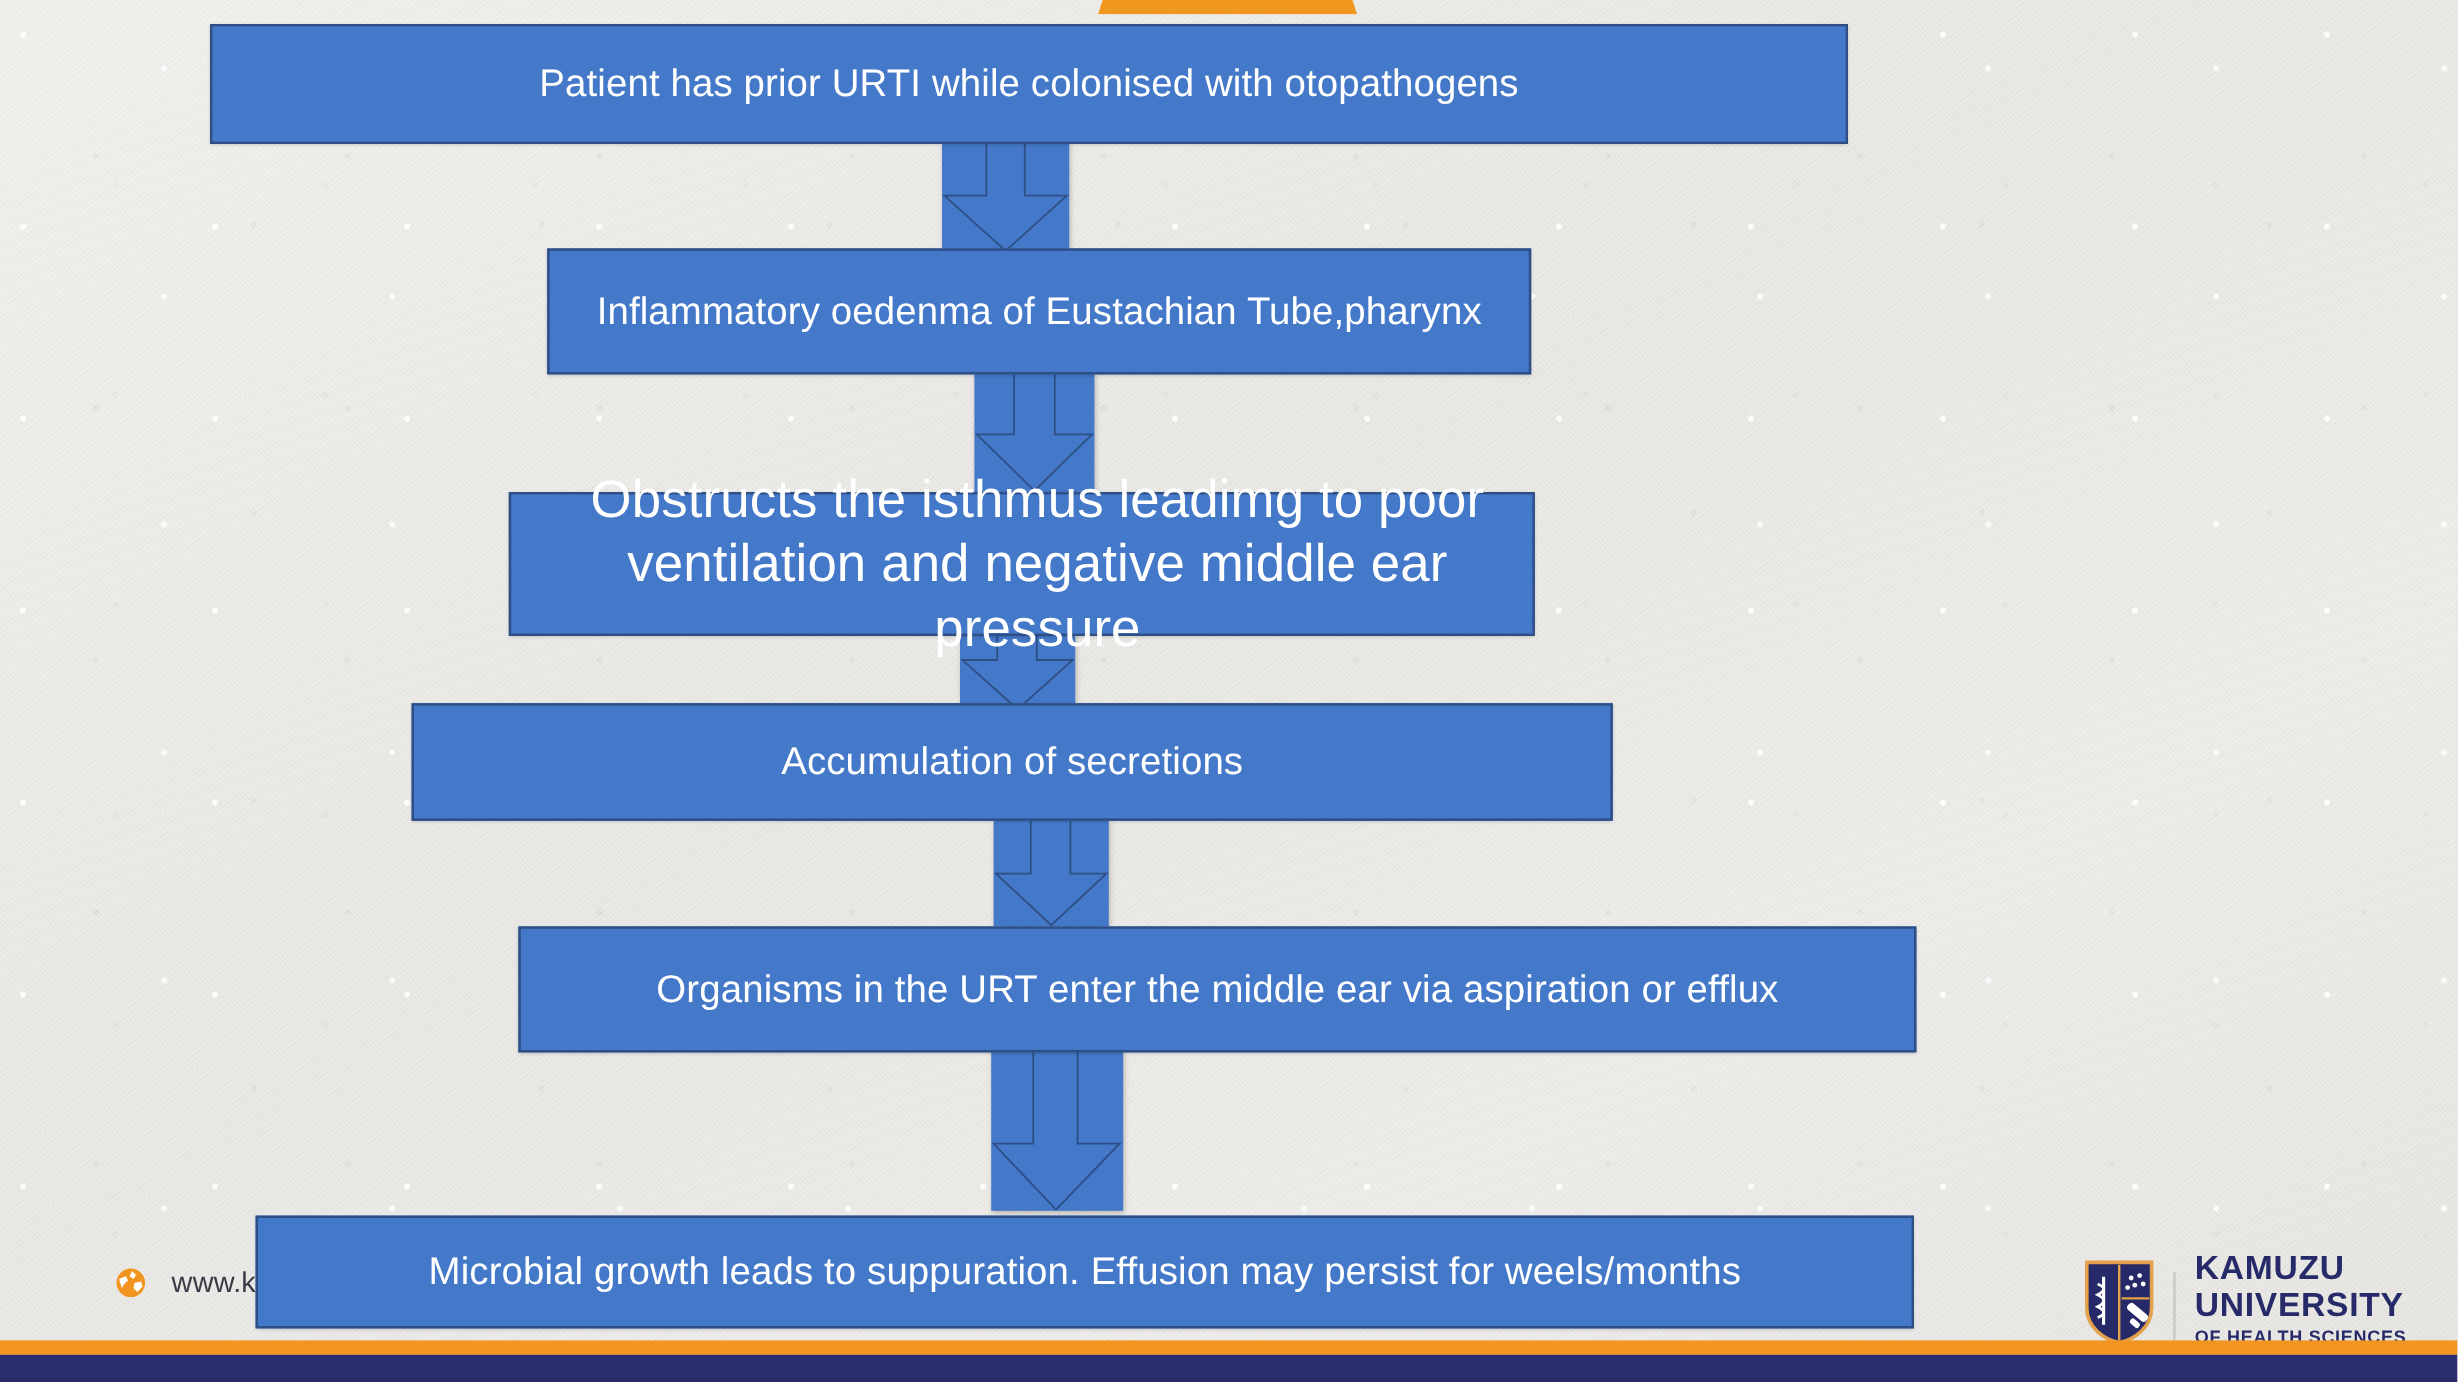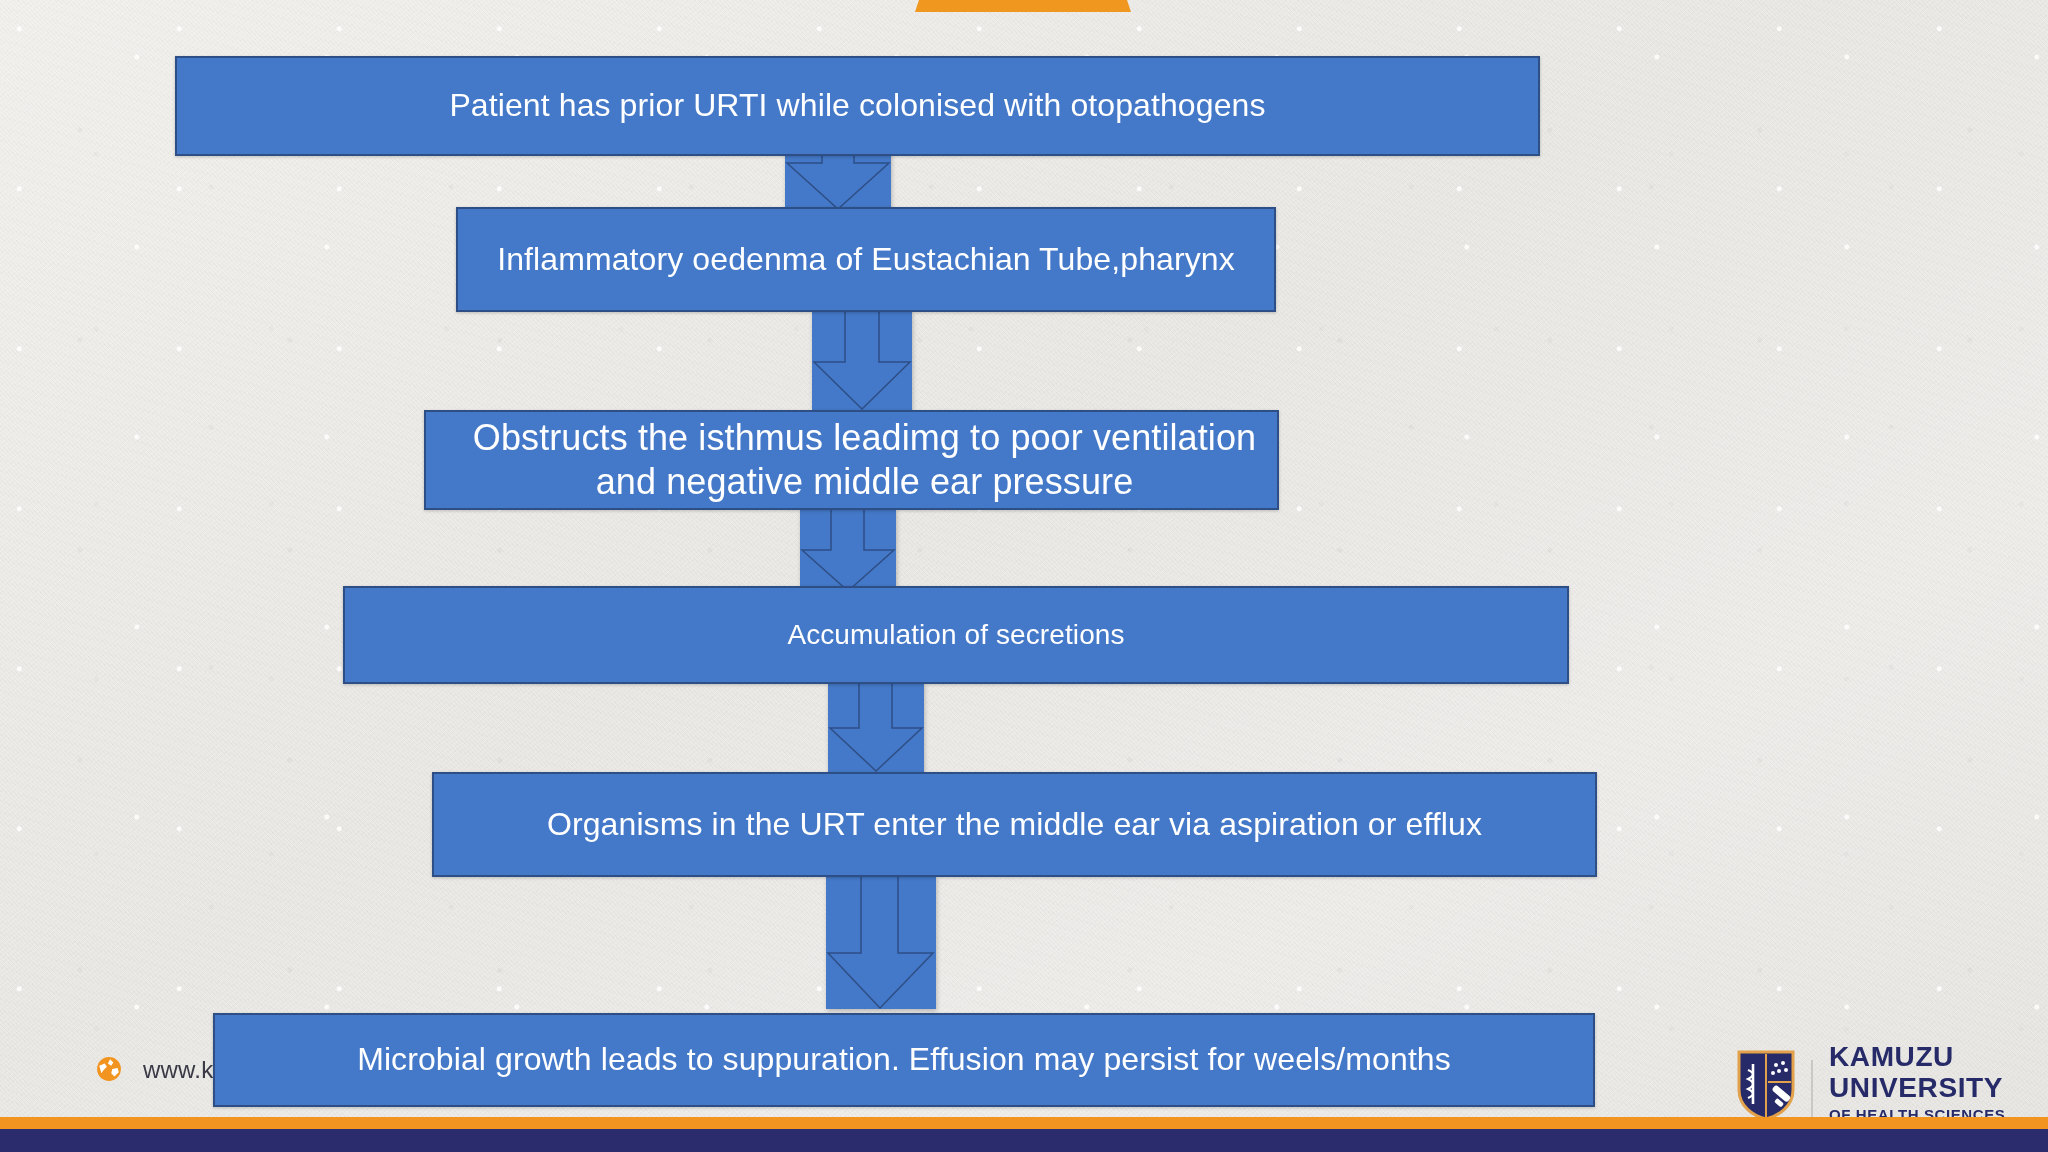--- a/index.html
+++ b/index.html
@@ -124,45 +124,45 @@
     z-index: 6;
   }
 </style>
 </head>
 <body>
 
 <div id="slide">
 
   <div class="top-chevron" style="left:915px; top:-34px; width:216px; height:46px;"></div>
 
-  <div class="flow-box" style="left:175px; top:20px; width:1365px; height:100px; font-size:32px;margin-top:36px;">
+  <div class="flow-box" style="left:175px; top:20px; width:1365px; height:100px; font-size:32px;">
     <span>Patient has prior URTI while colonised with otopathogens</span>
   </div>
 
   <svg class="arrow-down" style="left:785px; top:118px; width:106px; height:92px;" viewBox="0 0 106 92" preserveAspectRatio="none">
     <polygon points="37,0 69,0 69,45 104,45 53,91 2,45 37,45" fill="#4478C8" stroke="#2E4E86" stroke-width="1.5"></polygon>
   </svg>
 
   <div class="flow-box" style="left:456px; top:207px; width:820px; height:105px; font-size:32px;">
     <span>Inflammatory oedenma of Eustachian Tube,pharynx</span>
   </div>
 
   <svg class="arrow-down" style="left:812px; top:310px; width:100px; height:100px;" viewBox="0 0 100 100" preserveAspectRatio="none">
     <polygon points="33,0 67,0 67,52 98,52 50,99 2,52 33,52" fill="#4478C8" stroke="#2E4E86" stroke-width="1.5"></polygon>
   </svg>
 
-  <div class="flow-box" style="left:424px; top:410px; width:855px; height:100px; font-size:36px;padding-left:40px;">
+  <div class="flow-box" style="left:424px; top:410px; width:855px; height:120px; font-size:44px;padding-left:40px;">
     <span>Obstructs the isthmus leadimg to poor ventilation and negative middle ear pressure</span>
   </div>
 
   <svg class="arrow-down" style="left:800px; top:508px; width:96px; height:84px;" viewBox="0 0 96 84" preserveAspectRatio="none">
     <polygon points="31,0 64,0 64,42 94,42 48,83 2,42 31,42" fill="#4478C8" stroke="#2E4E86" stroke-width="1.5"></polygon>
   </svg>
 
-  <div class="flow-box" style="left:343px; top:586px; width:1226px; height:98px; font-size:28px;">
+  <div class="flow-box" style="left:343px; top:586px; width:1001px; height:98px; font-size:32px;">
     <span>Accumulation of secretions</span>
   </div>
 
   <svg class="arrow-down" style="left:828px; top:682px; width:96px; height:90px;" viewBox="0 0 96 90" preserveAspectRatio="none">
     <polygon points="31,0 64,0 64,46 94,46 48,89 2,46 31,46" fill="#4478C8" stroke="#2E4E86" stroke-width="1.5"></polygon>
   </svg>
 
   <div class="flow-box" style="left:432px; top:772px; width:1165px; height:105px; font-size:32px;">
     <span>Organisms in the URT enter the middle ear via aspiration or efflux</span>
   </div>

